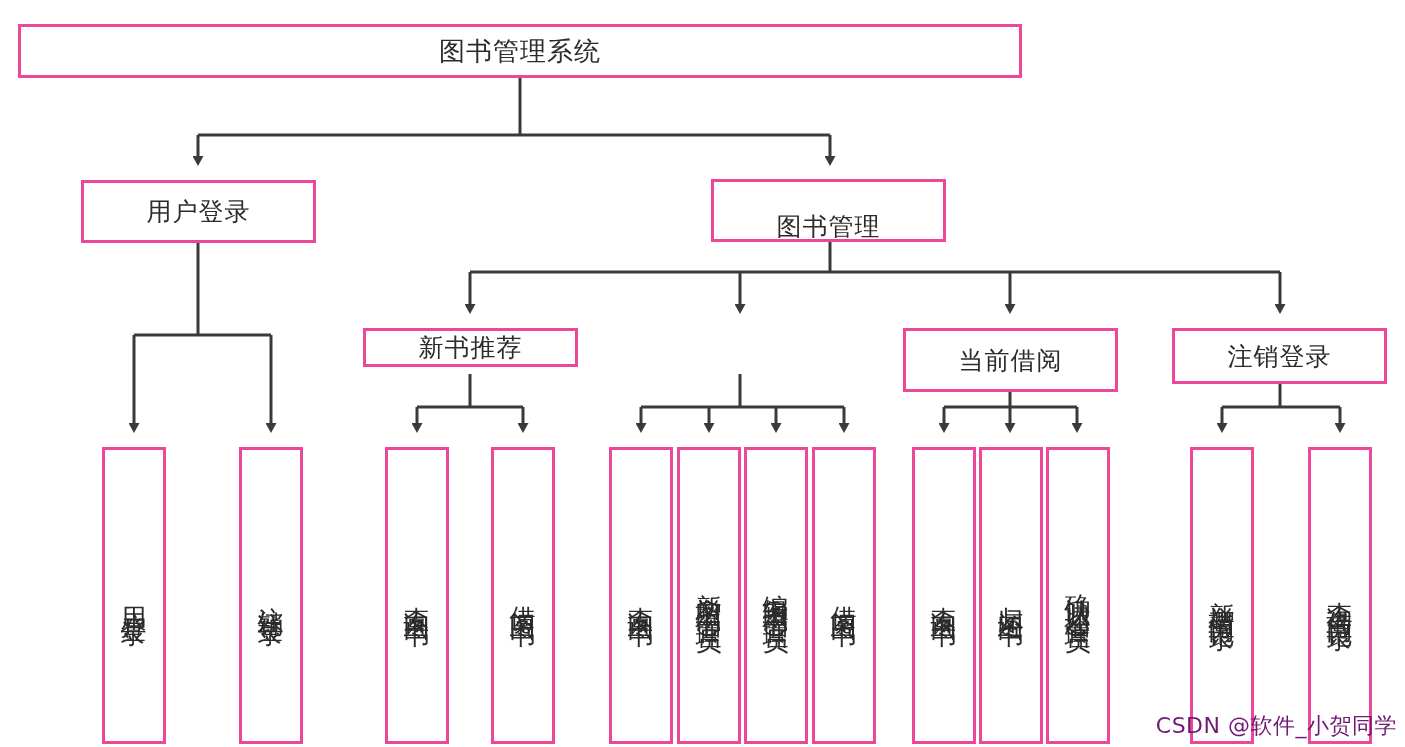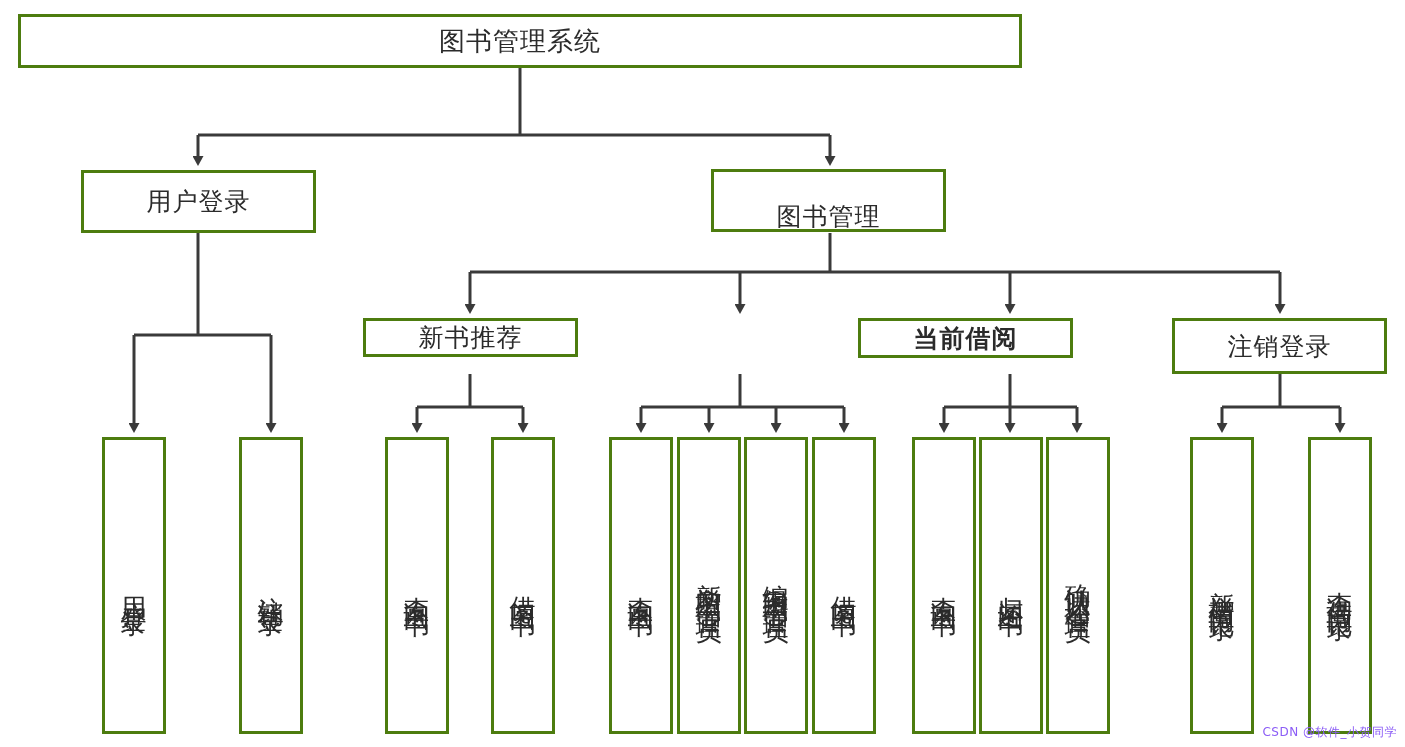--- a/index.html
+++ b/index.html
@@ -21,26 +21,27 @@
   #edges {
     position: absolute;
     left: 0;
     top: 0;
     width: 1405px;
     height: 747px;
   }
   .node {
     position: absolute;
     box-sizing: border-box;
-    border: 3px solid #4d7c0f;
+    border: 3px solid #ec4899;
     background: #ffffff;
     display: flex;
     align-items: center;
     justify-content: center;
     z-index: 2;
+    margin-top: 10px;
   }
   .node .label {
     color: #2b2b2b;
     letter-spacing: 1px;
     white-space: nowrap;
     line-height: 1.0;
   }
   
   .node.horiz .label {
     font-size: 25px;
@@ -59,22 +60,22 @@
     font-size: 26px;
     letter-spacing: 5px;
     line-height: 1.0;
     text-align: center;
     max-height: 100%;
   }
   #watermark {
     position: absolute;
     right: 8px;
     bottom: 6px;
-    font-size: 12px;
-    color: #8b5cf6;
+    font-size: 22px;
+    color: #701a75;
     letter-spacing: 0.5px;
     z-index: 5;
     white-space: nowrap;
   }
 </style>
 </head>
 <body>
 
 <div id="diagram">
 
@@ -136,21 +137,21 @@
   <div class="node horiz" style="left:81px; top:170px; width:235px; height:63px;">
     <span class="label">用户登录</span>
   </div>
   <div class="node horiz" style="left:711px; top:169px; width:235px; height:63px;align-items:flex-end;">
     <span class="label">图书管理</span>
   </div>
 
   <div class="node horiz" style="left:363px; top:318px; width:215px; height:39px;">
     <span class="label">新书推荐</span>
   </div>
-  <div class="node horiz" style="left:858px; top:318px; width:215px; height:40px;font-weight:bold;">
+  <div class="node horiz" style="left:903px; top:318px; width:215px; height:64px;">
     <span class="label">当前借阅</span>
   </div>
   <div class="node horiz" style="left:1172px; top:318px; width:215px; height:56px;">
     <span class="label">注销登录</span>
   </div>
 
   <div class="node vert" style="left:102px; top:437px; width:64px; height:297px;">
     <span class="label">用户登录</span>
   </div>
   <div class="node vert" style="left:239px; top:437px; width:64px; height:297px;">

